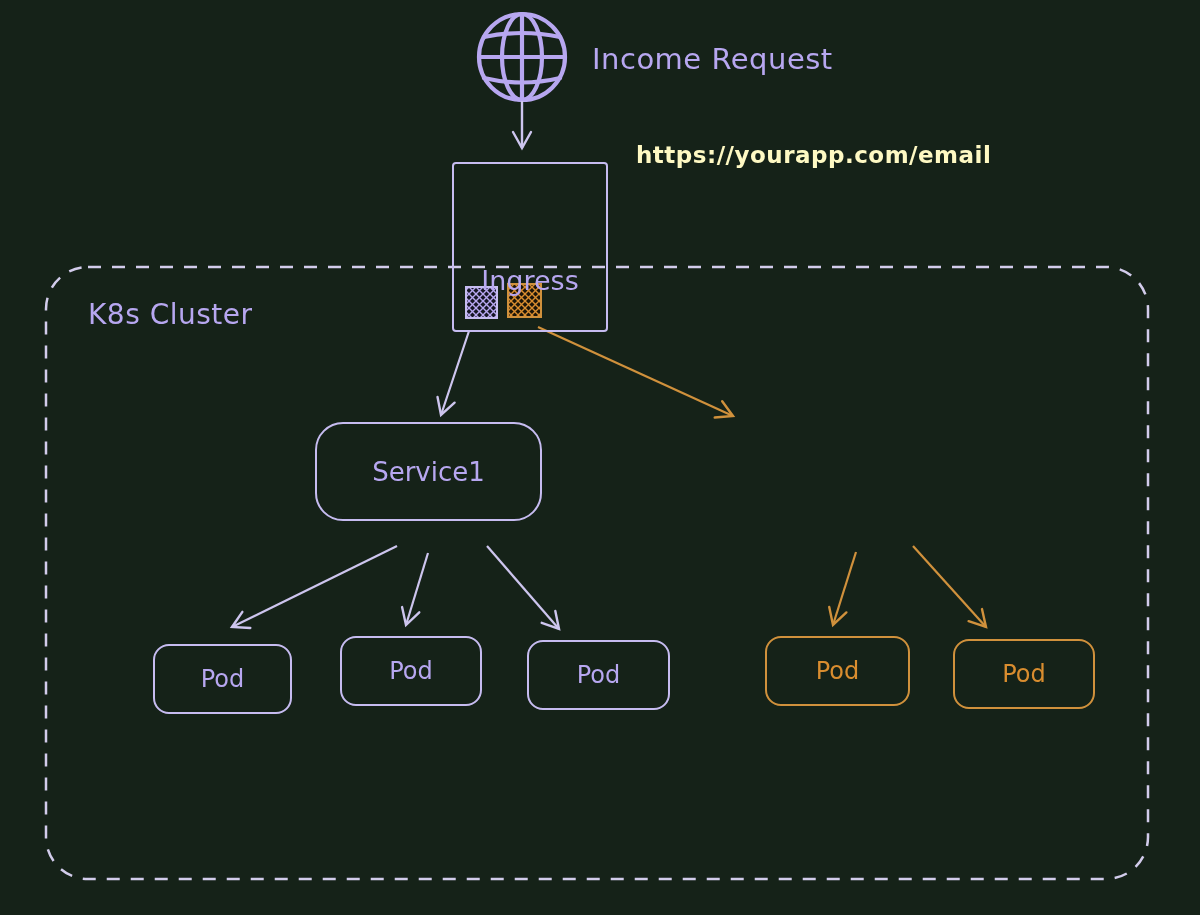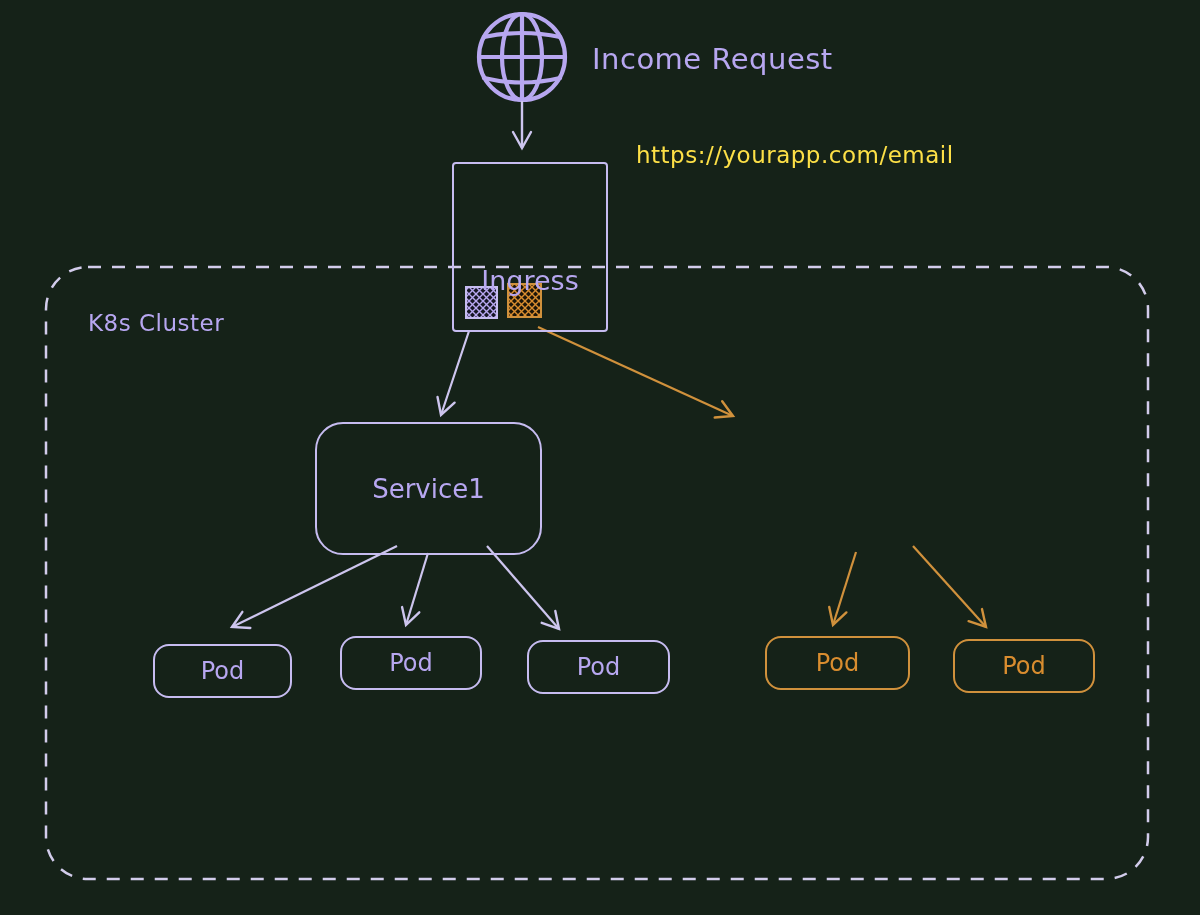--- a/index.html
+++ b/index.html
@@ -21,26 +21,26 @@
     width: 1200px; height: 915px;
     z-index: 1;
   }
   .label {
     position: absolute;
     z-index: 2;
     white-space: nowrap;
     letter-spacing: 0.5px;
   }
   .purple-text { color: #b7a7f0; }
-  .orange-text { color: #fde047; }
+  .orange-text { color: #fef9c3; font-weight: bold; }
 
   .title-label   { left: 586px; top: 42px;  font-size: 29px; margin-left: 6px; }
   .url-primary   { left: 638px; top: 102px; font-size: 23px; }
   .url-secondary { left: 636px; top: 142px; font-size: 23px; }
-  .cluster-label { left: 88px;  top: 298px; font-size: 23px; margin-top: 12px; }
+  .cluster-label { left: 88px;  top: 298px; font-size: 28px; }
 
   .node {
     position: absolute;
     z-index: 2;
     display: flex;
     align-items: center;
     justify-content: center;
     background: transparent;
     box-sizing: border-box;
   }
@@ -48,36 +48,36 @@
     left: 452px; top: 162px;
     width: 156px; height: 170px;
     border: 2.5px solid #c6bcf0;
     border-radius: 4px;
     font-size: 27px;
     color: #b7a7f0;
     align-items: center;
   }
   .ingress-box .node-label { margin-top: 66px; }
   .service-box {
-    width: 227px; height: 133px;
+    width: 227px; height: 99px;
     border-radius: 28px;
     font-size: 26px;
   }
   .service-1 {
     left: 315px; top: 422px;
     border: 2.5px solid #c6bcf0;
     color: #b7a7f0;
   }
   .service-2 {
     left: 738px; top: 421px;
     border: 2.5px solid #d0913c;
     color: #d98d2f;
   }
   .pod-box {
-    height: 54px;
+    height: 70px;
     border-radius: 16px;
     font-size: 24px;
     padding-bottom: 1px;
   }
   .pod-purple { border: 2.5px solid #c6bcf0; color: #b7a7f0; }
   .pod-orange { border: 2.5px solid #d0913c; color: #d98d2f; }
   .pod-1 { left: 153px; top: 644px; width: 139px; }
   .pod-2 { left: 340px; top: 636px; width: 142px; }
   .pod-3 { left: 527px; top: 640px; width: 143px; }
   .pod-4 { left: 765px; top: 636px; width: 145px; }

